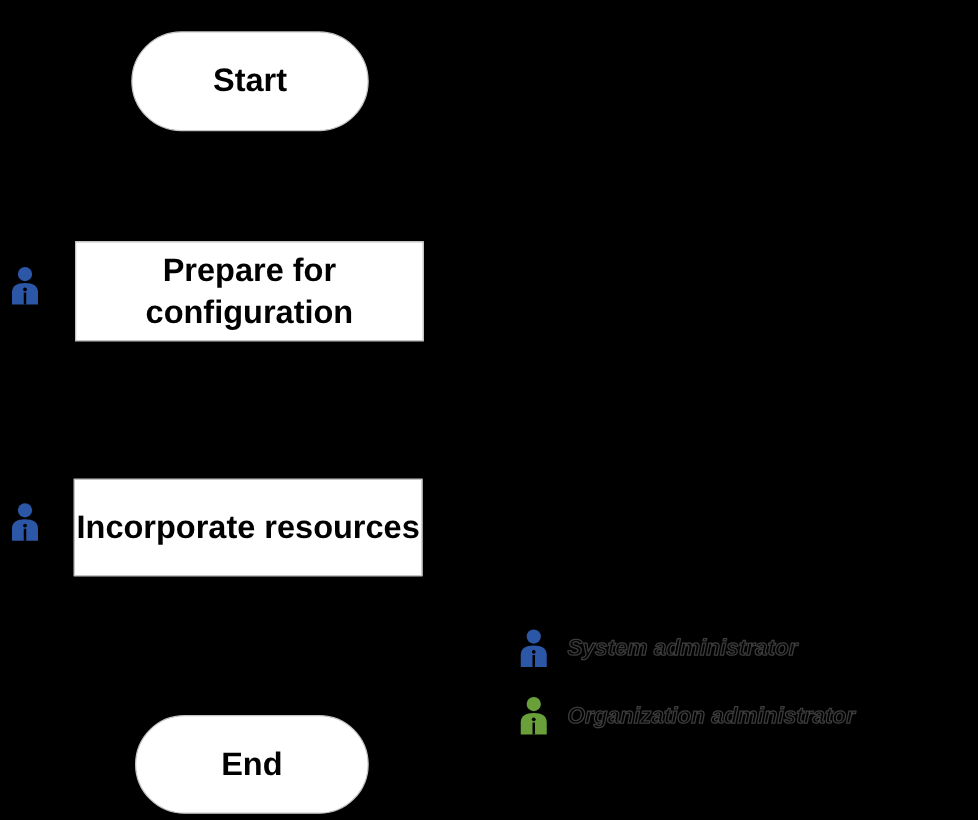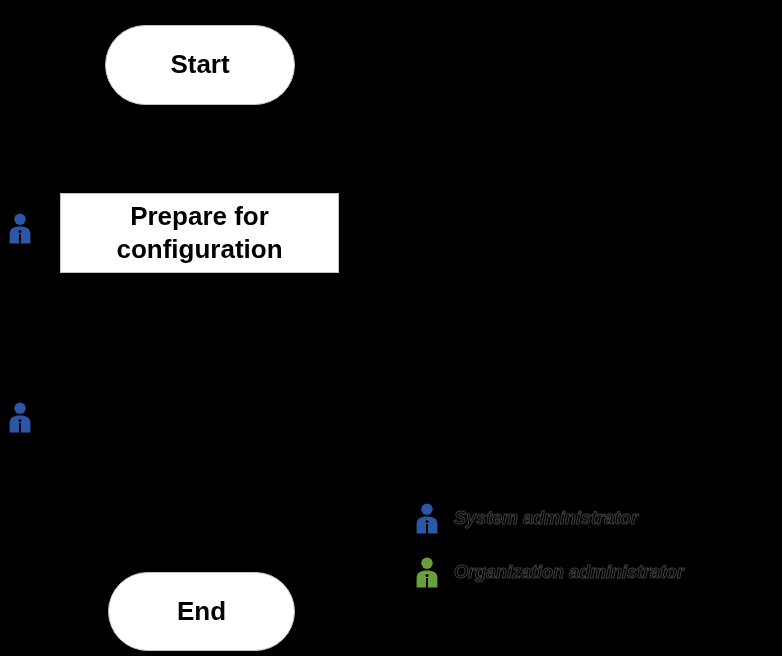--- a/index.html
+++ b/index.html
@@ -93,20 +93,21 @@
 
   <svg class="person" id="role-icon-incorporate" viewBox="0 0 24 31">
     <g fill="#2b57a6">
       <circle cx="12" cy="6.2" r="5.7"></circle>
       <path d="M1.6,30.6 V20.8 C1.6,15.8 5.6,13.4 12,13.4 C18.4,13.4 22.4,15.8 22.4,20.8 V30.6 Z"></path>
     </g>
     <circle cx="12" cy="18.4" r="1.5" fill="#000"></circle>
     <rect x="11" y="21" width="2" height="9.6" fill="#000"></rect>
   </svg>
 
+  <div class="node" id="node-incorporate">Incorporate resources</div>
 
   <div class="node terminator" id="node-end">End</div>
 
   <div class="legend-row" id="legend-row-1">
     <svg class="person" viewBox="0 0 24 31" width="23" height="30">
       <g fill="#2b57a6">
         <circle cx="12" cy="6.2" r="5.7"></circle>
         <path d="M1.6,30.6 V20.8 C1.6,15.8 5.6,13.4 12,13.4 C18.4,13.4 22.4,15.8 22.4,20.8 V30.6 Z"></path>
       </g>
       <circle cx="12" cy="18.4" r="1.5" fill="#000"></circle>

